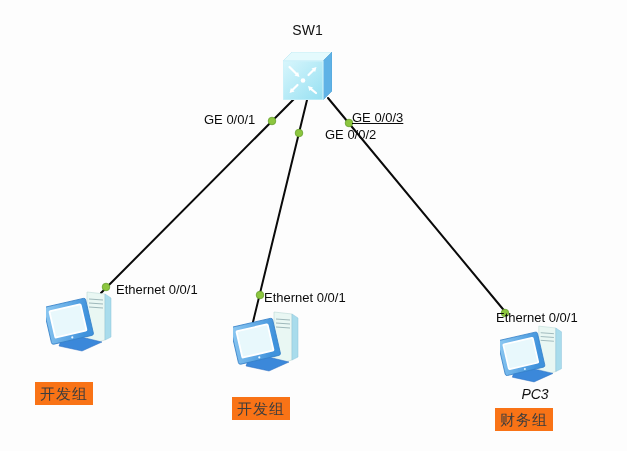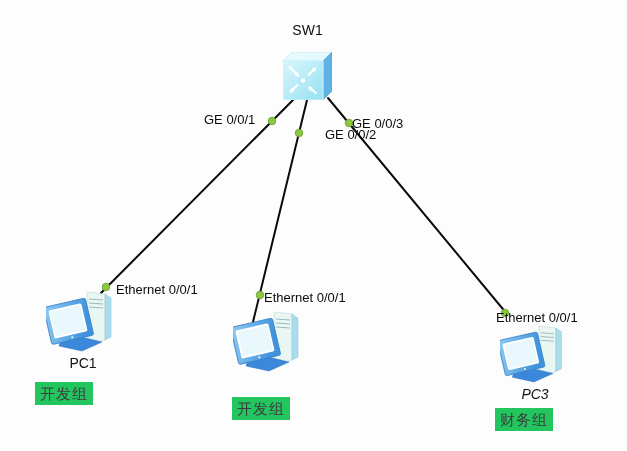--- a/index.html
+++ b/index.html
@@ -14,21 +14,21 @@
   .abs{position:absolute;}
   .device-label{
     font-size:14px;color:#111;text-align:center;white-space:nowrap;
     z-index:4;
   }
   .port-label{
     font-size:13px;color:#0b0b0b;white-space:nowrap;z-index:5;
   }
   .group-label{
     display:inline-block;font-size:15px;line-height:19px;
-    padding:2px 5px;background:#22c55e;color:#3d3d3d;
+    padding:2px 5px;background:#f97316;color:#3d3d3d;
     white-space:nowrap;z-index:5;letter-spacing:1px;
   }
   .icon-wrap{z-index:3;}
   svg{display:block;}
 </style>
 </head>
 <body>
 
 <div class="canvas">
 
@@ -95,21 +95,20 @@
           <line x1="43" y1="16" x2="57" y2="17"></line>
       </g>
       <polygon points="15,49 31,45 56,51 36,60 13,55" fill="#3b88da" stroke="#2e6fc0" stroke-width="0.5"></polygon>
       <g transform="rotate(-13 24 32)">
         <rect x="1.5" y="11" width="43" height="38" rx="2" fill="url(#pcm1)" stroke="#3580c8" stroke-width="0.8"></rect>
         <rect x="6.5" y="16" width="32" height="27" rx="1" fill="#e8f8fc" stroke="#ffffff" stroke-width="1.8"></rect>
         <circle cx="23" cy="46.5" r="1.1" fill="#eaf6ff"></circle>
       </g>
     </svg>
   </div>
-  <div class="abs device-label" style="left:46px;top:355px;width:74px;">PC1</div>
   <div class="abs group-label" style="left:35px;top:382px;">开发组</div>
 
   <div class="abs icon-wrap" style="left:233px;top:311px;">
     <svg width="74" height="62" viewBox="0 0 74 62">
       <defs>
         <linearGradient id="pcm2" x1="0" y1="0" x2="1" y2="0.35">
           <stop offset="0" stop-color="#8fcaf2"></stop>
             <stop offset="1" stop-color="#3f92dc"></stop>
         </linearGradient>
       </defs>
@@ -151,18 +150,18 @@
         <rect x="6.5" y="16" width="32" height="27" rx="1" fill="#e8f8fc" stroke="#ffffff" stroke-width="1.8"></rect>
         <circle cx="23" cy="46.5" r="1.1" fill="#eaf6ff"></circle>
       </g>
     </svg>
   </div>
   <div class="abs device-label" style="left:500px;top:386px;width:70px;font-style:italic;">PC3</div>
   <div class="abs group-label" style="left:495px;top:408px;">财务组</div>
 
   <div class="abs port-label" style="left:204px;top:112px;text-align:center;">GE 0/0/1</div>
   <div class="abs port-label" style="left:306px;top:127px;margin-left:19px;">GE 0/0/2</div>
-  <div class="abs port-label" style="left:352px;top:116px;">GE 0/0/3</div>
+  <div class="abs port-label" style="left:352px;top:110px;text-decoration:underline;">GE 0/0/3</div>
   <div class="abs port-label" style="left:116px;top:282px;">Ethernet 0/0/1</div>
   <div class="abs port-label" style="left:264px;top:290px;">Ethernet 0/0/1</div>
   <div class="abs port-label" style="left:496px;top:310px;">Ethernet 0/0/1</div>
 
 </div>
 
 </body></html>

